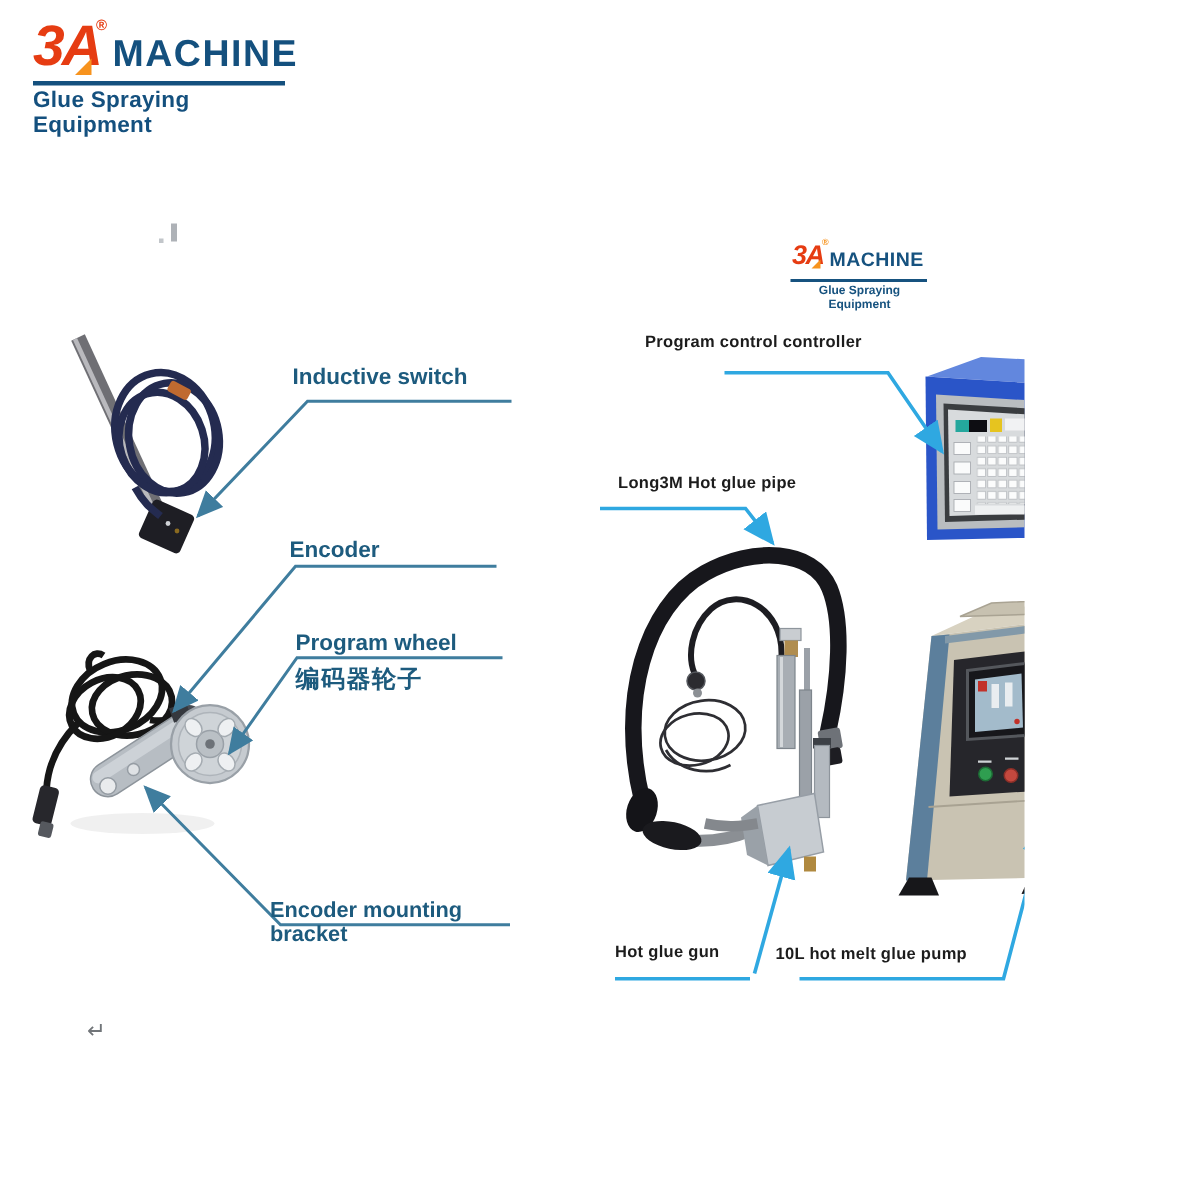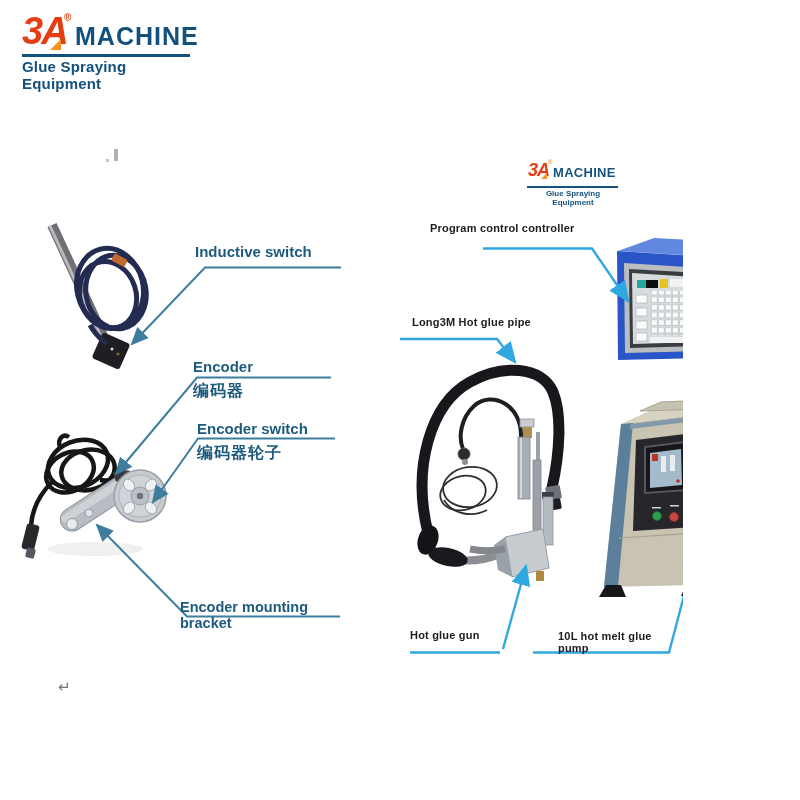--- a/index.html
+++ b/index.html
@@ -230,27 +230,26 @@
       <polyline points="400,339 497,339 515,362" marker-end="url(#arrR)"></polyline>
       <line x1="410" y1="652.5" x2="500" y2="652.5"></line>
       <line x1="503" y1="649" x2="526" y2="566" marker-end="url(#arrR)"></line>
       <polyline points="533,652.5 669,652.5 696,550" marker-end="url(#arrR)"></polyline>
     </g>
   </svg>
 
   <div class="lft en" style="left:195px;top:243px;width:150px;">Inductive switch</div>
 
   <div class="lft en" style="left:193px;top:358px;width:150px;">Encoder</div>
-  <div class="lft zh" style="left:193px;top:381px;width:150px;">编码器</div>
-
-  <div class="lft en" style="left:197px;top:420px;width:150px;">Encoder switch</div>
+
+  <div class="lft en" style="left:197px;top:420px;width:150px;">Program wheel</div>
   <div class="lft en small" style="left:180px;top:599px;width:170px;">Encoder mounting bracket</div>
 
   <div class="lft zh" style="left:197px;top:443px;width:150px;">编码器轮子</div>
 
   <div class="rgt" style="left:430px;top:222px;">Program control controller</div>
   <div class="rgt" style="left:412px;top:316px;">Long3M Hot glue pipe</div>
   <div class="rgt" style="left:410px;top:629px;">Hot glue gun</div>
-  <div class="rgt" style="left:517px;top:630px;margin-left:41px;">10L hot melt glue pump</div>
+  <div class="rgt" style="left:517px;top:630px;">10L hot melt glue pump</div>
 
   <div class="stray" style="left:58px;top:678px;">↵</div>
 
 </div>
 
 </body></html>

